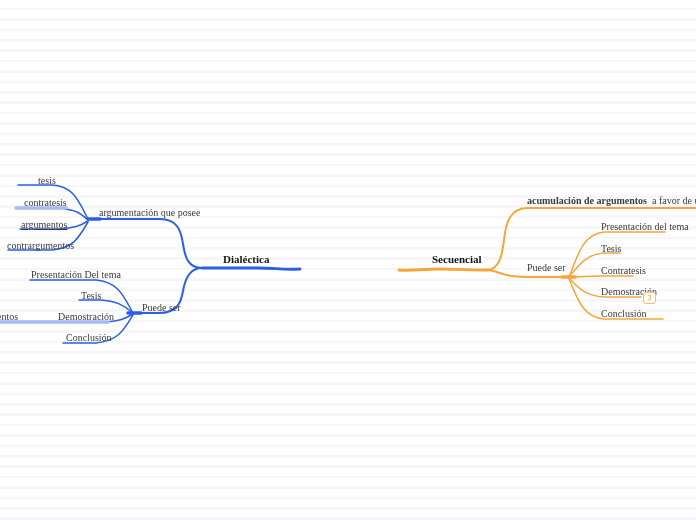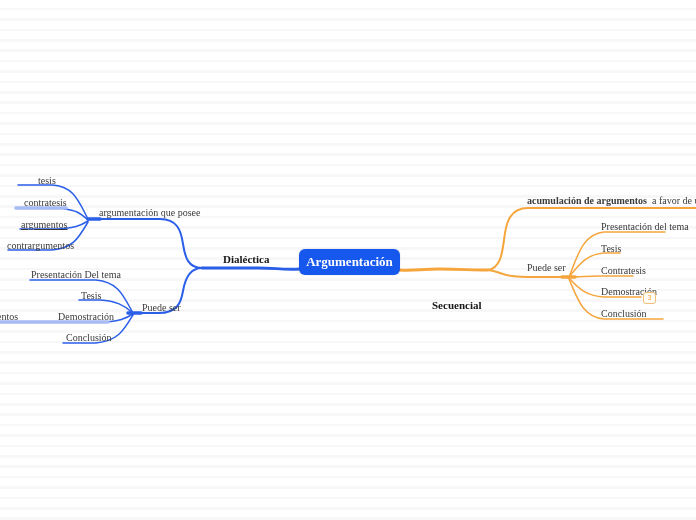--- a/index.html
+++ b/index.html
@@ -84,24 +84,23 @@
     <path class="orange w-mid" d="M 488 270 C 498 271 502 275 512 276 C 520 277 524 277 534 277 L 566 277"></path>
     <path class="orange w-knot" d="M 562 277 L 575 277"></path>
 
     <path class="orange w-leaf" d="M 569 277 C 577 258 582 234 604 232 L 665 232"></path>
     <path class="orange w-leaf" d="M 569 277 C 578 266 586 254 604 253 L 620 253"></path>
     <path class="orange w-leaf" d="M 569 277 C 580 277 588 276 600 276 L 633 276"></path>
     <path class="orange w-leaf" d="M 569 278 C 578 288 586 296 604 297 L 641 297"></path>
     <path class="orange w-leaf" d="M 569 279 C 577 297 582 317 604 319 L 663 319"></path>
   </svg>
 
-  <div class="root-node">Argumentación</div>
 
   <div class="branch-lbl" style="left:207px;top:253px;margin-left:16px;">Dialéctica</div>
-  <div class="branch-lbl" style="left:432px;top:253px;margin-top:46px;">Secuencial</div>
+  <div class="branch-lbl" style="left:432px;top:253px;">Secuencial</div>
 
   <div class="lbl" style="left:99px;top:208px;">argumentación que posee</div>
   <div class="lbl" style="left:38px;top:176px;">tesis</div>
   <div class="lbl" style="left:24px;top:198px;">contratesis</div>
   <div class="lbl" style="left:21px;top:220px;text-decoration:underline;">argumentos</div>
   <div class="lbl" style="left:7px;top:241px;">contrargumentos</div>
 
   <div class="lbl" style="left:142px;top:303px;">Puede ser</div>
   <div class="lbl" style="left:31px;top:270px;">Presentación Del tema</div>
   <div class="lbl" style="left:81px;top:291px;">Tesis</div>

